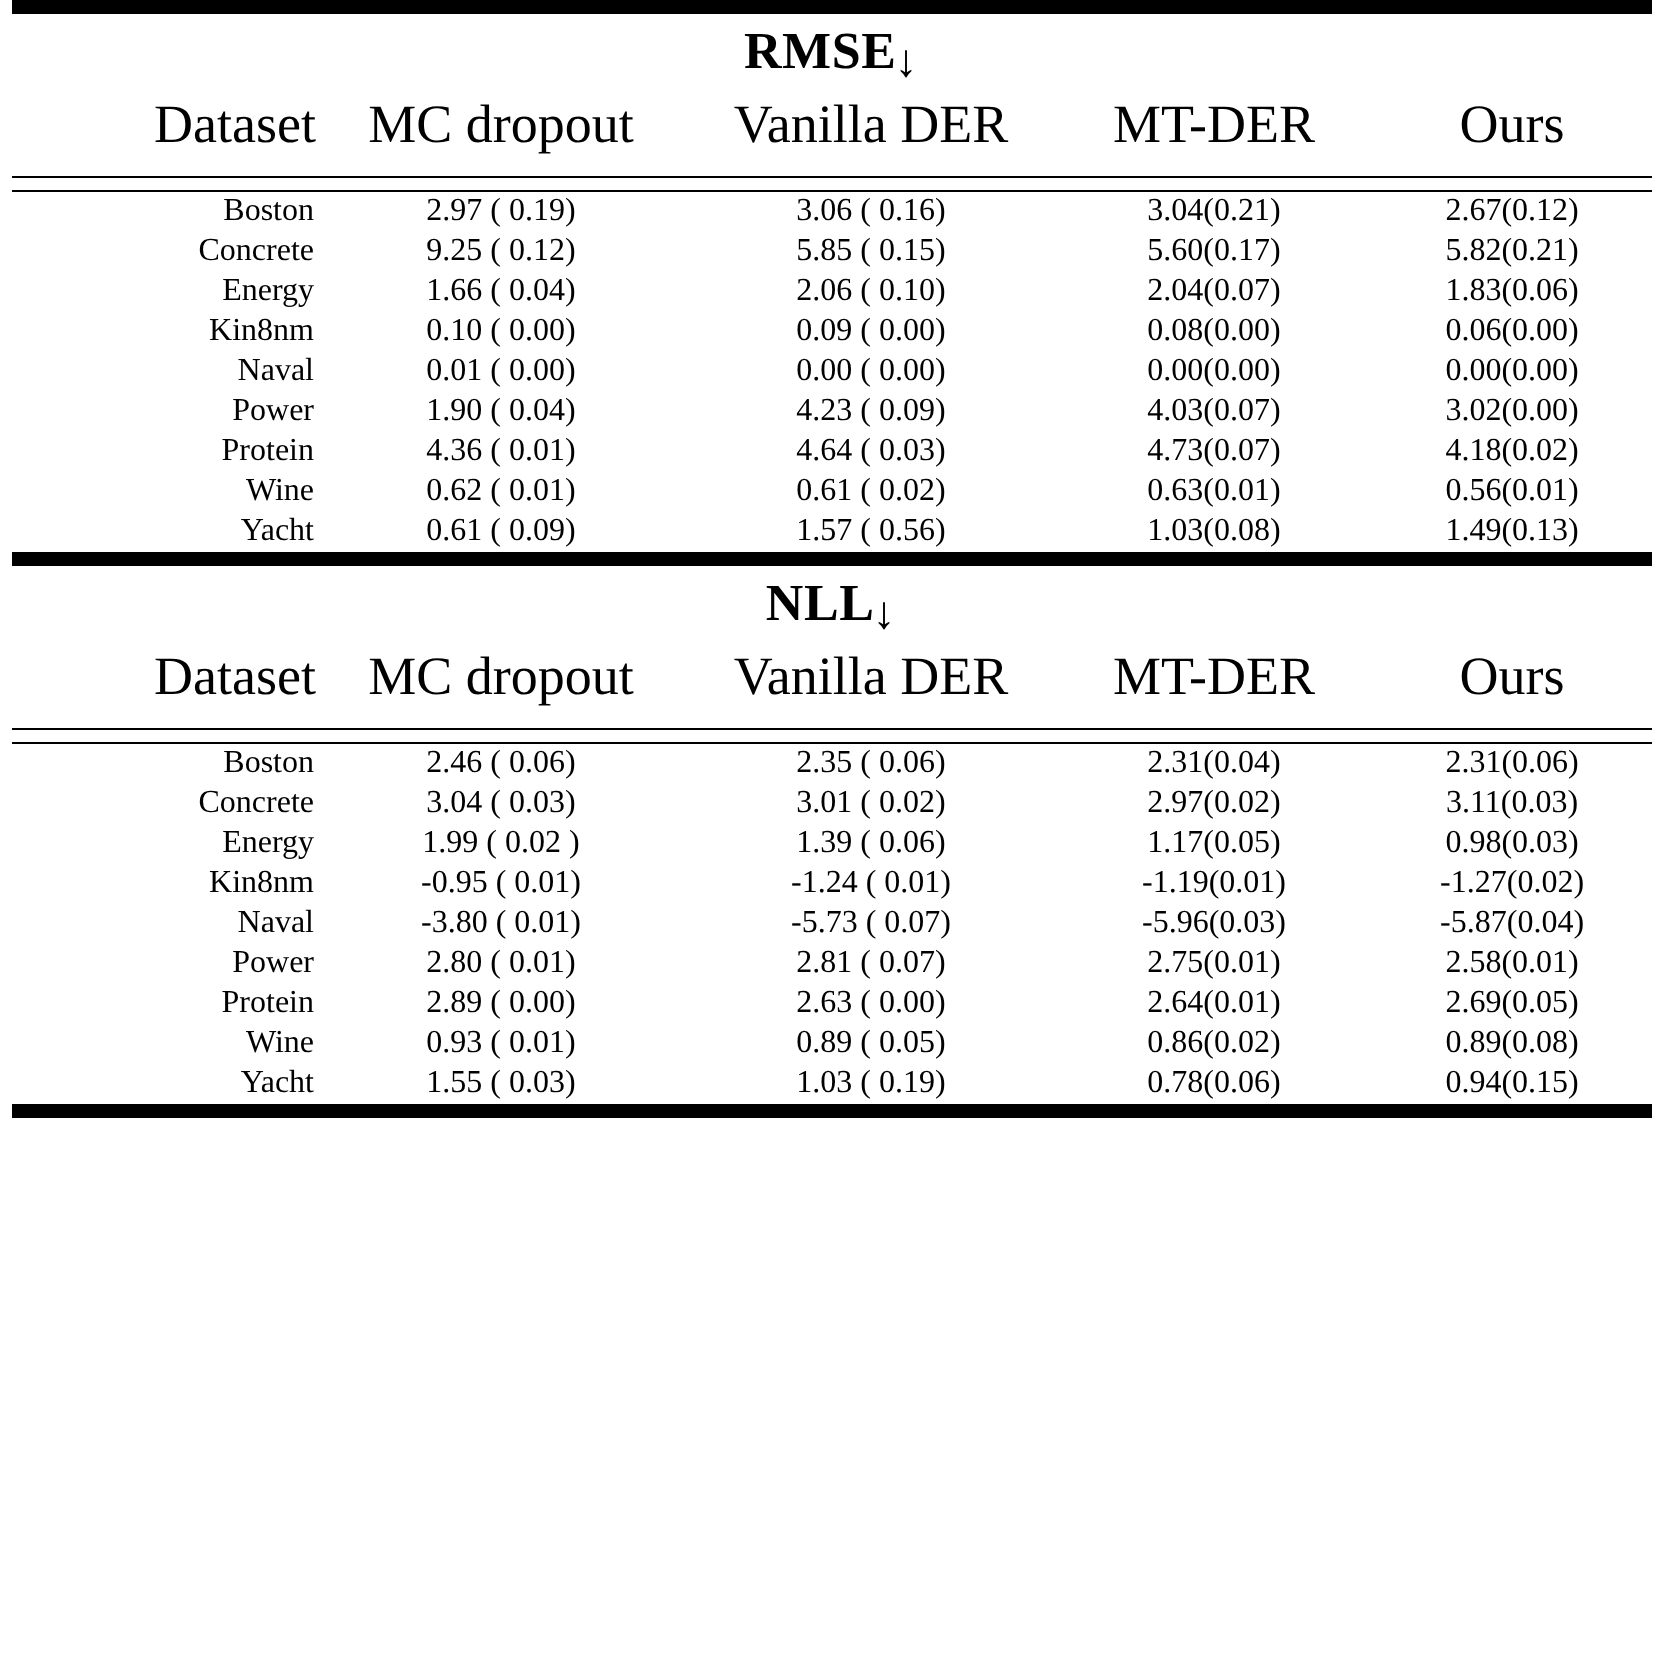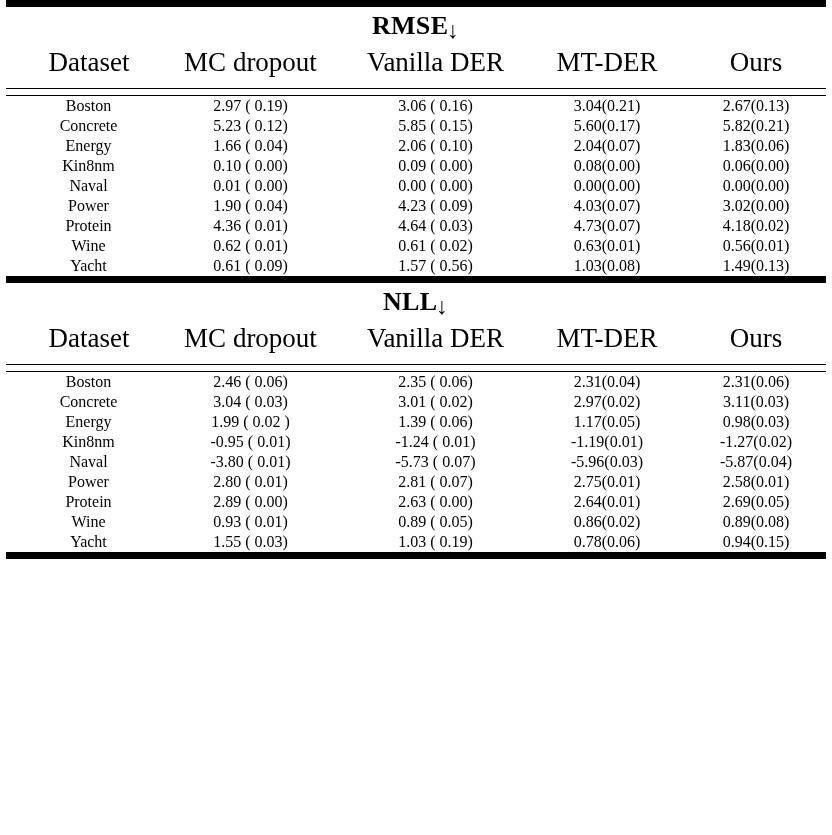--- a/index.html
+++ b/index.html
@@ -66,21 +66,21 @@
   }
 
   
   .colhead td {
     font-size: 27px;
     font-weight: normal;
     padding: 6px 0 10px 0;
     white-space: nowrap;
   }
 
-  .c-dataset { text-align: center;   padding-left: 14px !important; margin-top: 34px; }
+  .c-dataset { text-align: right;   padding-left: 14px !important; margin-top: 34px; }
   .c-mcd     { text-align: center; }
   .c-vder    { text-align: center; }
   .c-mtder   { text-align: center; }
   .c-ours    { text-align: center; }
 
   .b { font-weight: normal; }
 
   
   col.w-dataset { width: 152px; }
   col.w-mcd     { width: 185px; }
@@ -115,25 +115,25 @@
           <td class="c-ours">Ours</td>
         </tr>
         <tr>
           <td colspan="5" class="rule-double"></td>
         </tr>
         <tr class="first-body">
           <td class="c-dataset">Boston</td>
           <td class="c-mcd b">2.97 ( 0.19)</td>
           <td class="c-vder">3.06 ( 0.16)</td>
           <td class="c-mtder">3.04(0.21)</td>
-          <td class="c-ours b">2.67(0.13)</td>
+          <td class="c-ours b">2.67(0.12)</td>
         </tr>
         <tr>
           <td class="c-dataset">Concrete</td>
-          <td class="c-mcd b">5.23 ( 0.12)</td>
+          <td class="c-mcd b">9.25 ( 0.12)</td>
           <td class="c-vder">5.85 ( 0.15)</td>
           <td class="c-mtder b">5.60(0.17)</td>
           <td class="c-ours">5.82(0.21)</td>
         </tr>
         <tr>
           <td class="c-dataset">Energy</td>
           <td class="c-mcd b">1.66 ( 0.04)</td>
           <td class="c-vder">2.06 ( 0.10)</td>
           <td class="c-mtder">2.04(0.07)</td>
           <td class="c-ours b">1.83(0.06)</td>

